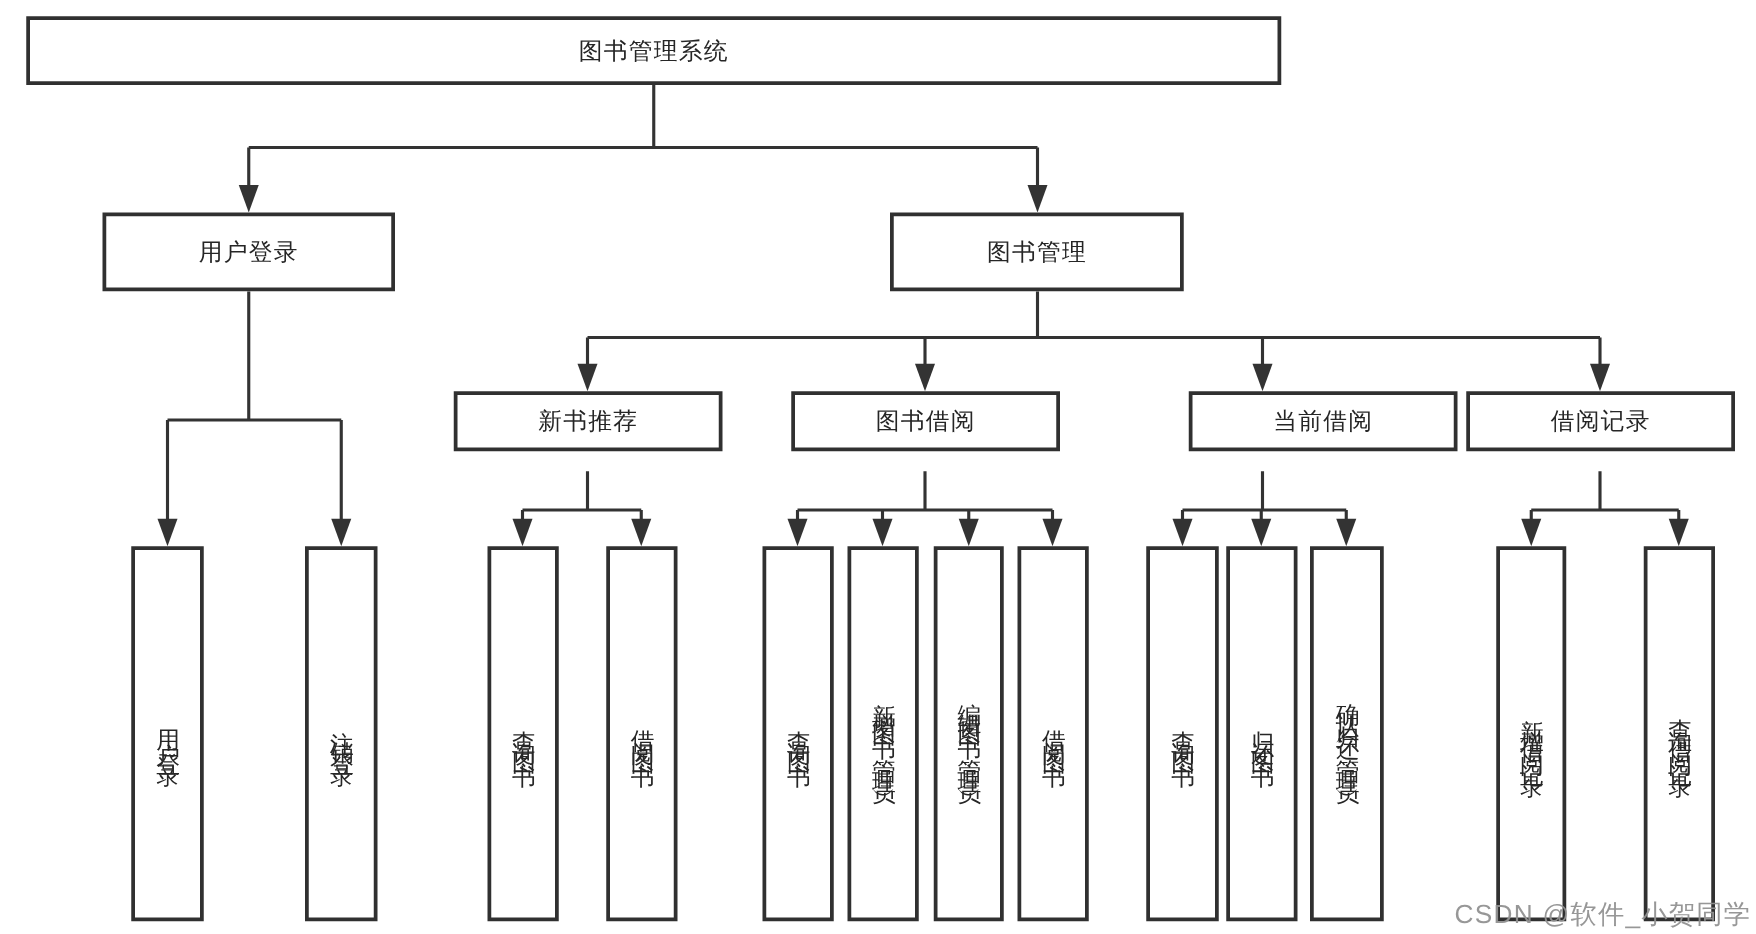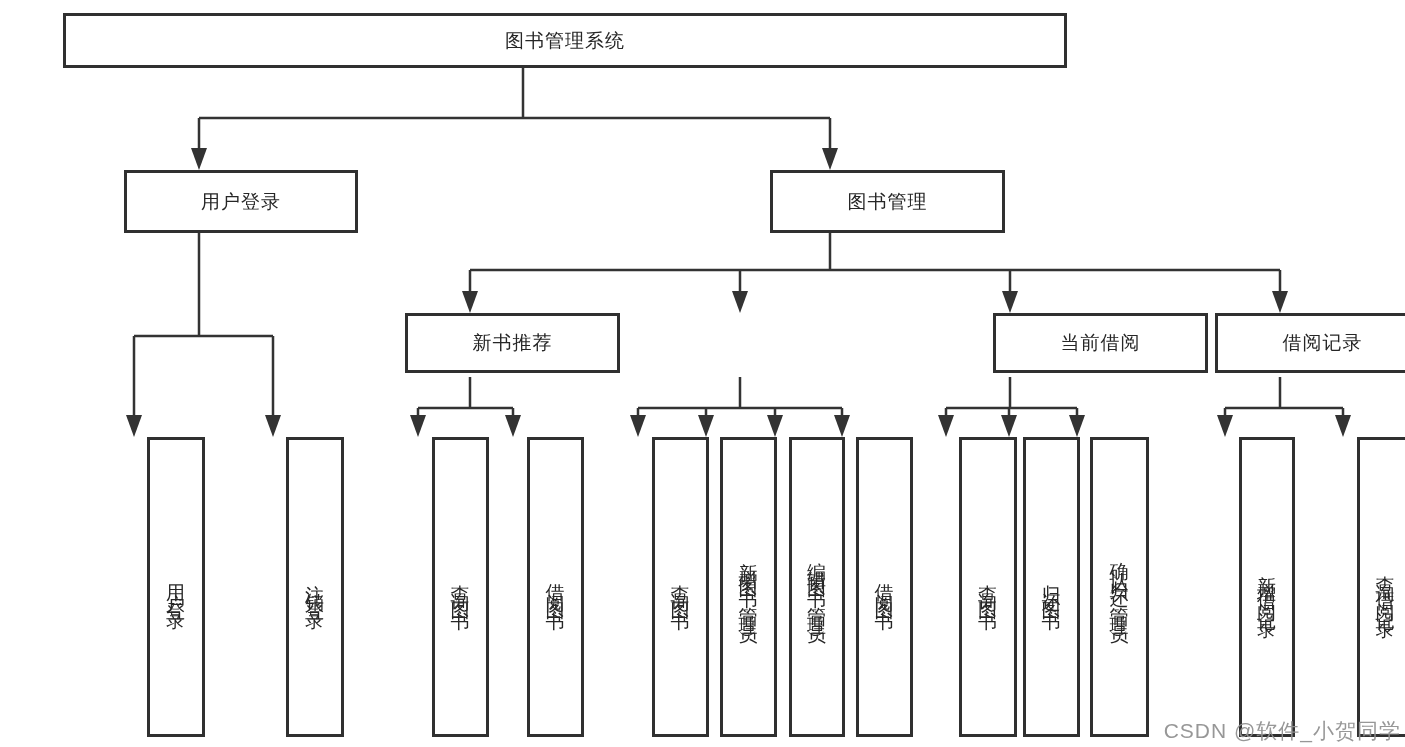--- a/index.html
+++ b/index.html
@@ -22,26 +22,25 @@
     box-sizing: border-box;
     background: #ffffff;
     border: 3px solid #303030;
     display: flex;
     align-items: center;
     justify-content: center;
     text-align: center;
     font-size: 19px;
     letter-spacing: 1px;
     color: #262626;
-    margin-left: 42px;
   }
   .root-box   { left: 21px;   top: 13px;  width: 1004px; height: 55px; }
   .l2-login   { left: 82px;   top: 170px; width: 234px;  height: 63px; }
-  .l2-mgmt    { left: 728px;  top: 170px; width: 235px;  height: 63px; }
-  .l3 { top: 313px; height: 60px; }
+  .l2-mgmt    { left: 712px;  top: 170px; width: 235px;  height: 63px; }
+  .l3 { top: 313px; height: 48px; }
   .l3-rec     { left: 363px;  width: 215px; }
   .l3-borrow  { left: 633px;  width: 215px; }
   .l3-current { left: 951px;  width: 215px; }
   .l3-record  { left: 1173px; width: 215px; text-align: right; }
   .leaf {
     top: 437px;
     height: 300px;
     writing-mode: vertical-rl;
     text-orientation: mixed;
     font-size: 19px;
@@ -115,20 +114,21 @@
       <polygon points="1343,437 1335,415 1351,415"></polygon>
     </g>
   </svg>
 
   <div class="box root-box">图书管理系统</div>
 
   <div class="box l2-login">用户登录</div>
   <div class="box l2-mgmt">图书管理</div>
 
   <div class="box l3 l3-rec">新书推荐</div>
+  <div class="box l3 l3-borrow">图书借阅</div>
   <div class="box l3 l3-current">当前借阅</div>
   <div class="box l3 l3-record">借阅记录</div>
 
   <div class="box leaf lf1">用户登录</div>
   <div class="box leaf lf2">注销登录</div>
 
   <div class="box leaf lf3">查询图书</div>
   <div class="box leaf lf4">借阅图书</div>
 
   <div class="box leaf lf5">查询图书</div>

